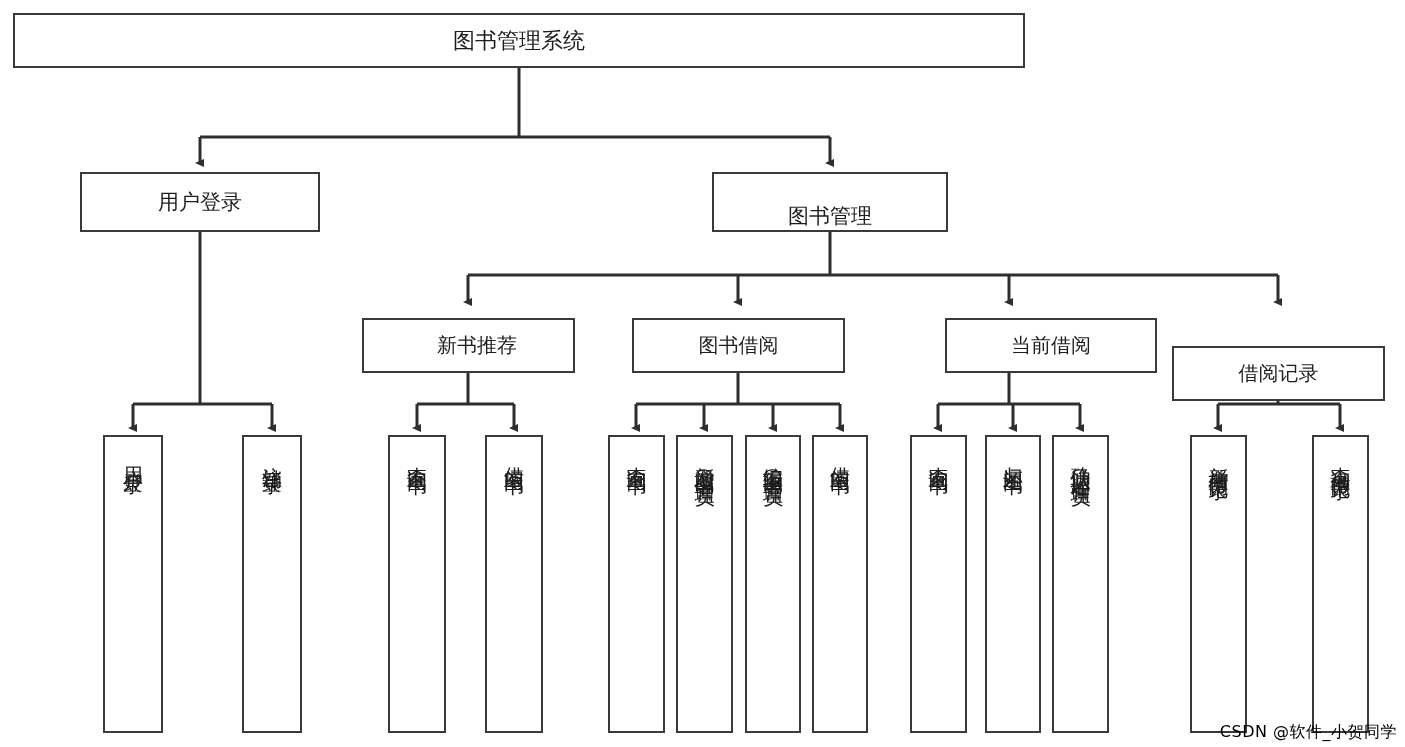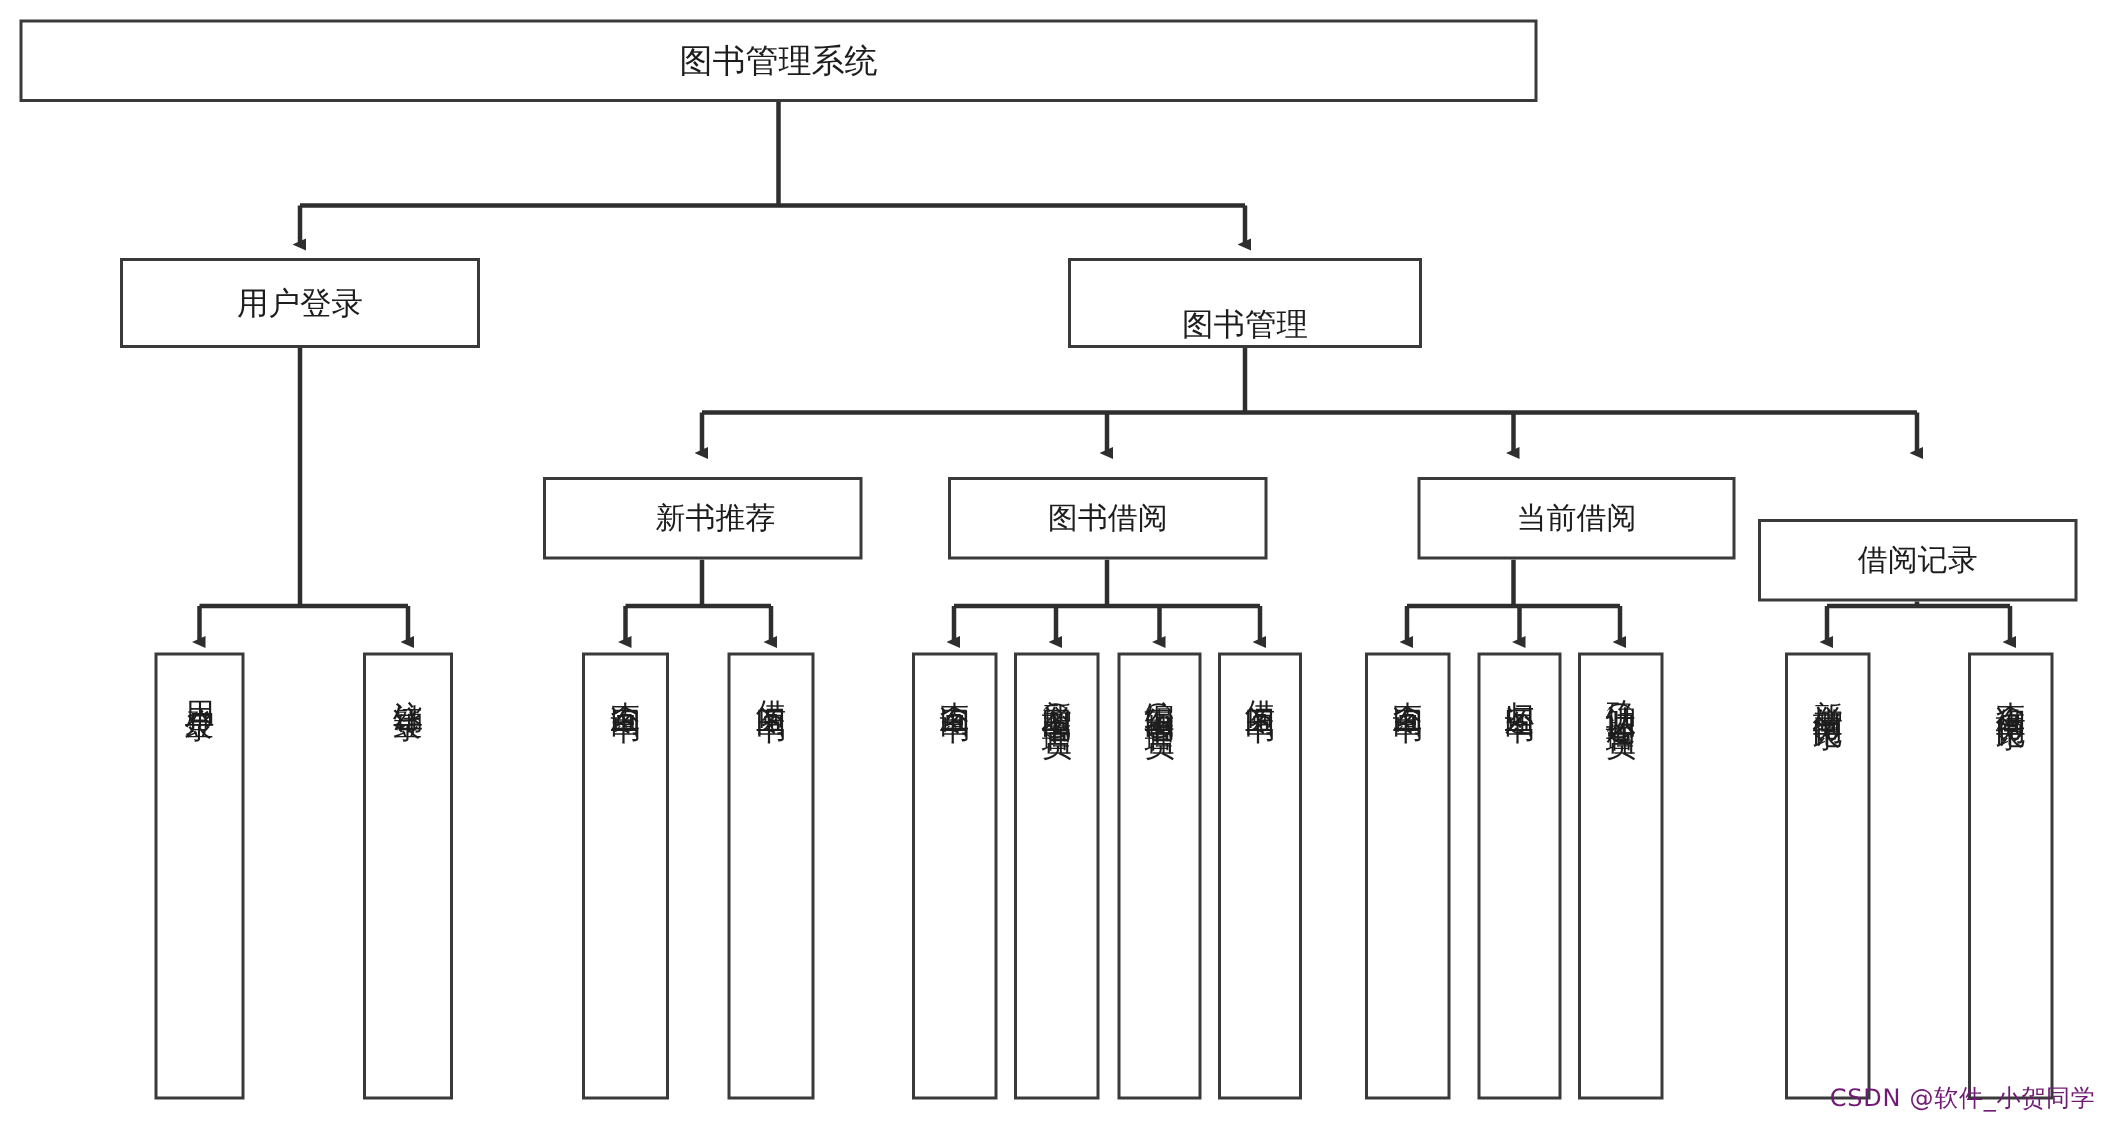--- a/index.html
+++ b/index.html
@@ -60,21 +60,21 @@
     white-space: nowrap;
   }
   .hlabel {
     white-space: nowrap;
   }
   .watermark {
     position: absolute;
     right: 8px;
     bottom: 4px;
     font-size: 16px;
-    color: #701a75;
+    color: #000000;
     letter-spacing: 0.5px;
     white-space: nowrap;
   }
 </style>
 </head>
 <body>
 
 <div id="canvas">
 
   <svg class="connectors" viewBox="0 0 1405 747" xmlns="http://www.w3.org/2000/svg">

